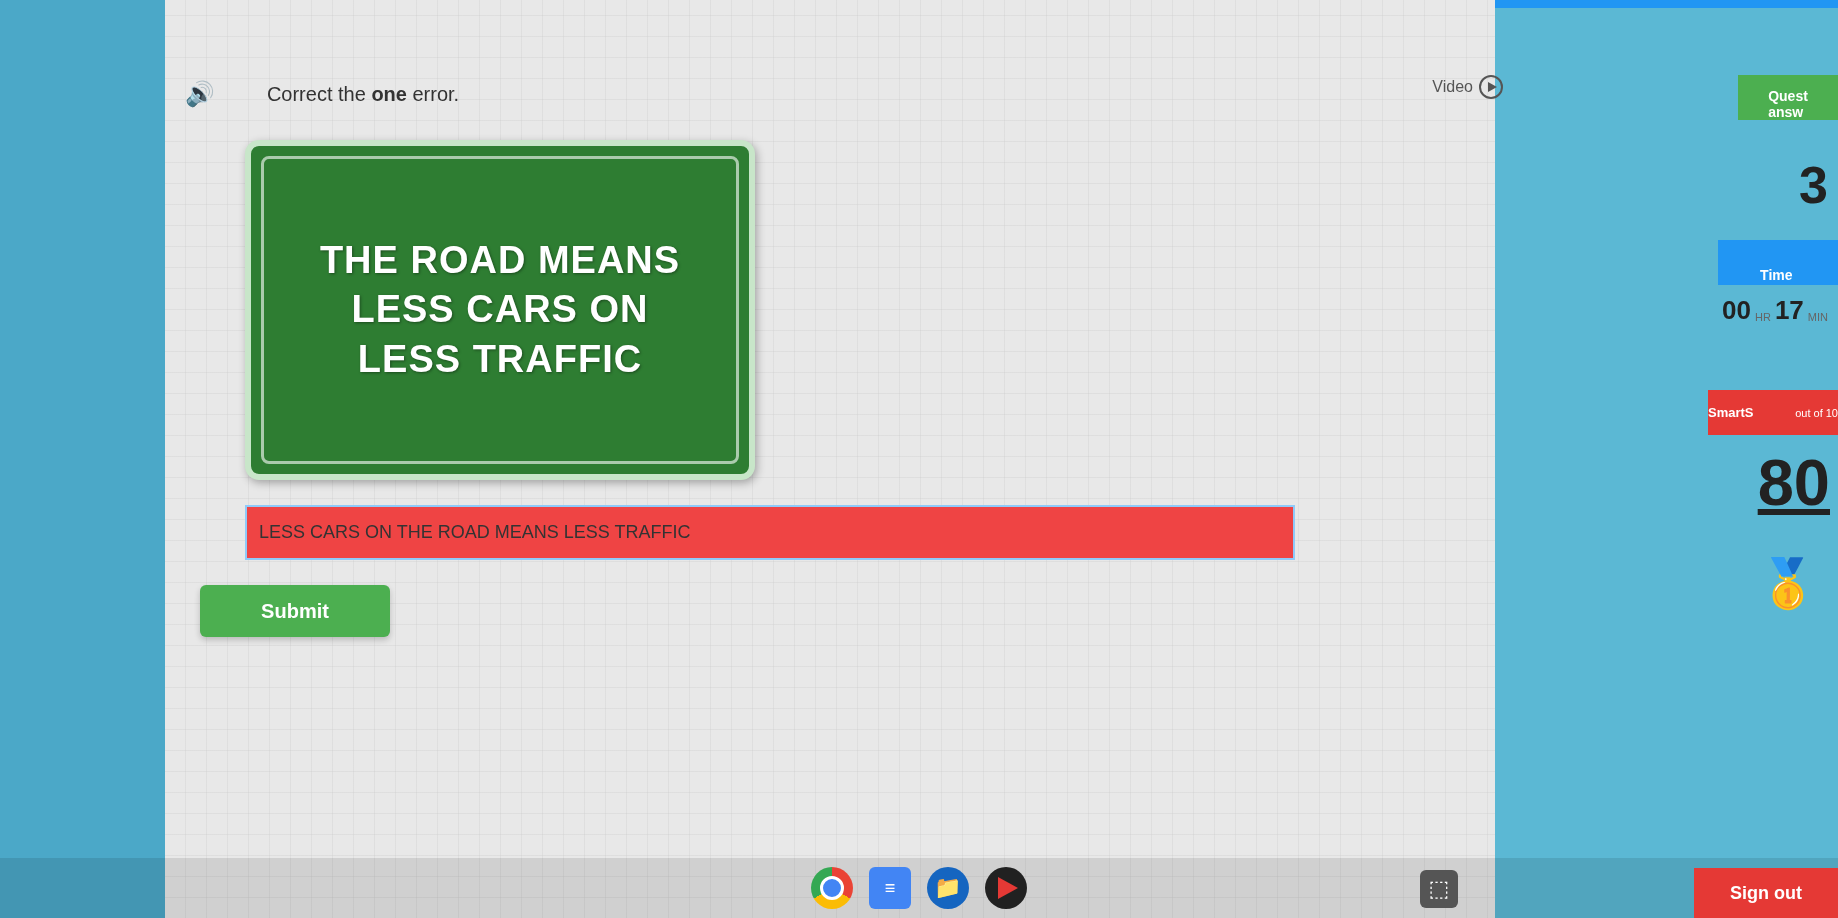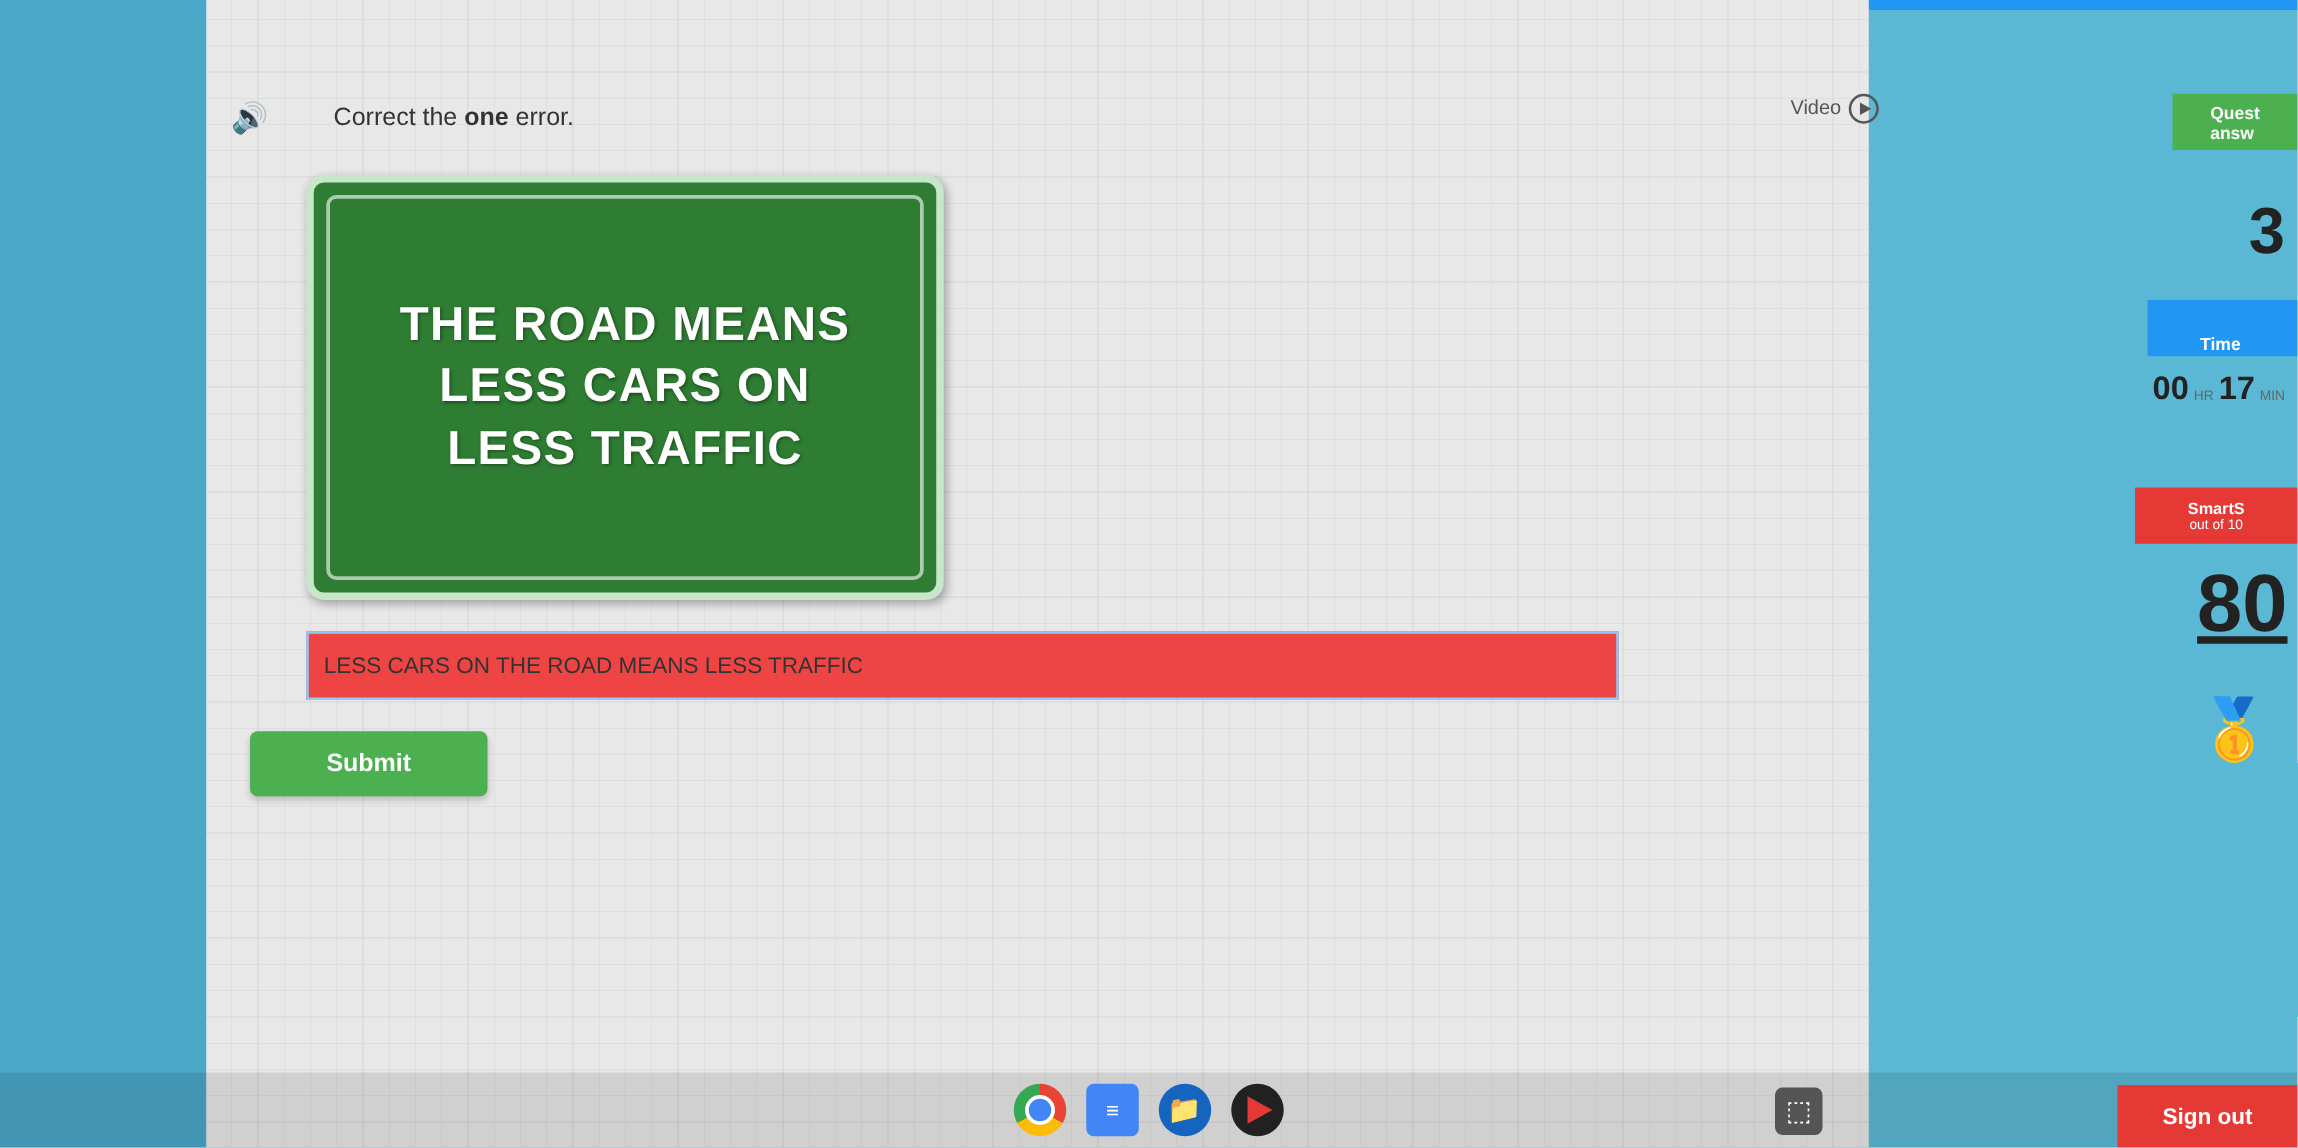--- a/index.html
+++ b/index.html
@@ -84,21 +84,21 @@
       position: absolute;
       top: 75px;
       right: 0;
       width: 100px;
       height: 45px;
       background: #4caf50;
       color: white;
       font-weight: bold;
       font-size: 14px;
       display: flex;
-      align-items: center;
+      align-items: flex-end;
       justify-content: center;
       overflow: hidden;
     }
 
     
     .score-number {
       position: absolute;
       top: 155px;
       right: 10px;
       font-size: 52px;
@@ -150,23 +150,23 @@
       position: absolute;
       top: 390px;
       right: 0;
       width: 130px;
       height: 45px;
       background: #e53935;
       color: white;
       font-weight: bold;
       font-size: 13px;
       display: flex;
-      flex-direction: column;
-      align-items: center;
-      justify-content: center;
+      flex-direction: row;
+      align-items: center;
+      justify-content: space-between;
       overflow: hidden;
     }
 
     
     .big-score {
       position: absolute;
       top: 445px;
       right: 8px;
       font-size: 65px;
       font-weight: bold;

